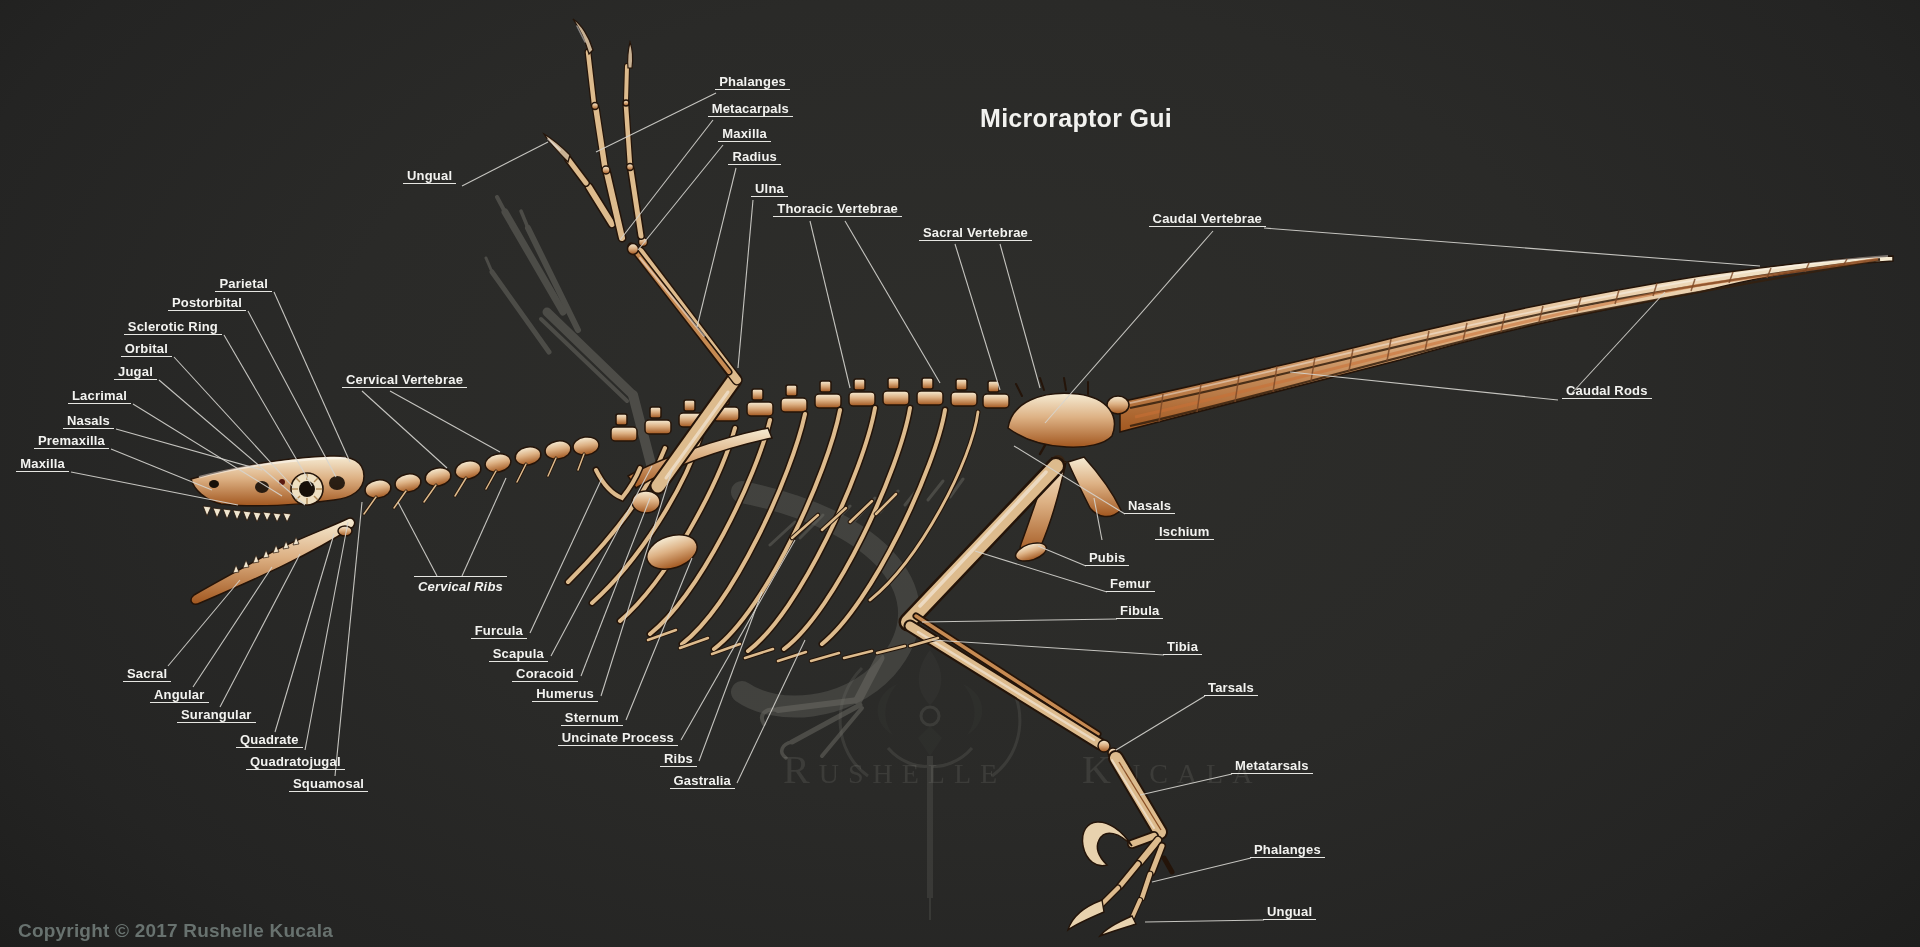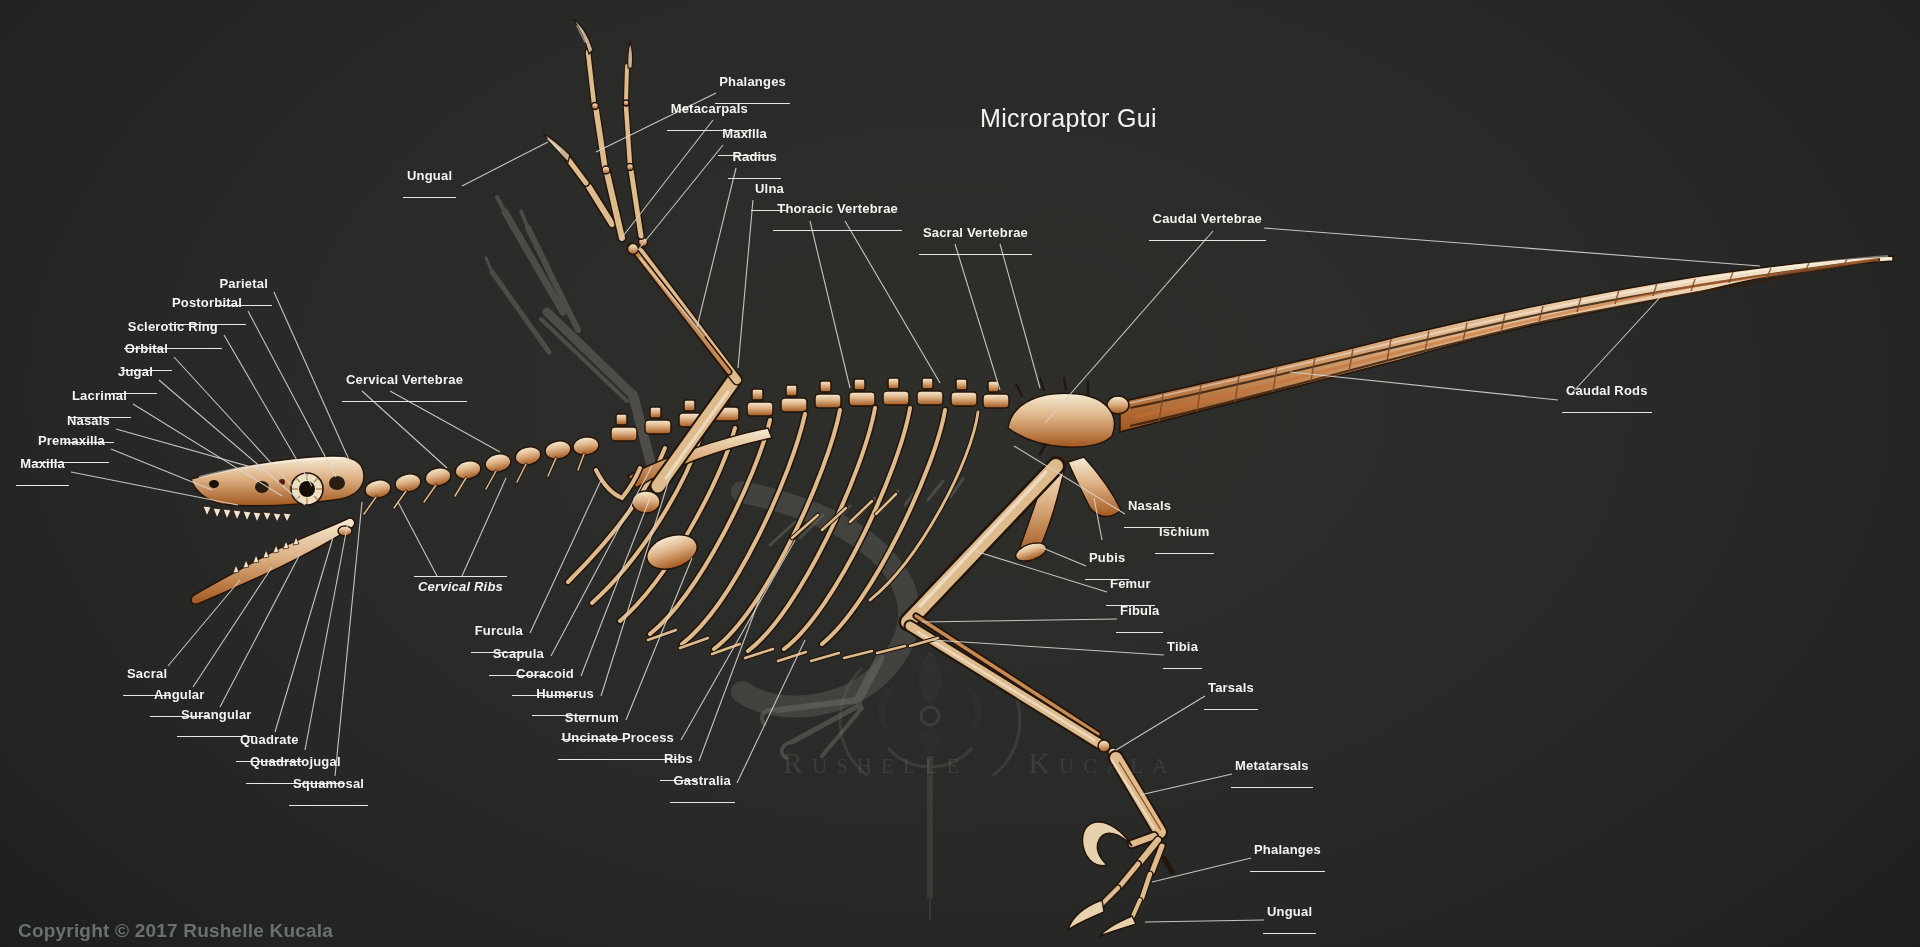--- a/index.html
+++ b/index.html
@@ -4,33 +4,33 @@
 <style>
   html,body{margin:0;padding:0;background:#151514;}
   .stage{
     position:relative;width:1920px;height:947px;overflow:hidden;
     background:radial-gradient(ellipse 1400px 900px at 50% 42%, #2e2e2b 0%, #2a2a28 45%, #242423 75%, #1b1b1a 100%);
     font-family:"Liberation Sans", sans-serif;
   }
   svg.art{position:absolute;left:0;top:0;}
   .lbl{
     position:absolute;color:#f3f3f0;font-size:13px;font-weight:bold;
-    white-space:nowrap;padding:0 4px 14px 4px;border-bottom:1.5px solid #e6e6e2;
+    white-space:nowrap;padding:0 4px 0 4px;border-bottom:1.5px solid #e6e6e2;
     letter-spacing:.2px;
   }
   .lbl--over{border-bottom:none;border-top:1.5px solid #e6e6e2;padding:2px 4px 0 4px;font-style:italic;}
   .title{
-    position:absolute;color:#f2f2ef;font-size:25px;font-weight:normal;letter-spacing:.3px;
+    position:absolute;color:#f2f2ef;font-size:25px;font-weight:bold;letter-spacing:.3px;
   }
   .copyright{
     position:absolute;color:#68726f;font-size:19px;font-weight:bold;letter-spacing:.2px;
   }
   .watermark-text{
-    position:absolute;display:flex;gap:60px;color:rgba(205,210,196,0.11);
-    font-family:"Liberation Serif", serif;font-size:30px;font-variant:small-caps;
+    position:absolute;display:flex;gap:76px;color:rgba(205,210,196,0.11);
+    font-family:"Liberation Serif", serif;font-size:40px;font-variant:small-caps;
     letter-spacing:9px;font-weight:normal;
   }
   
   .ol{stroke:#241409;fill:none;stroke-linecap:round;}
   .bo{stroke:#ddbb8d;fill:none;stroke-linecap:round;}
   .bo2{stroke:#c68a52;fill:none;stroke-linecap:round;}
   .hi{stroke:#ffffff;fill:none;stroke-linecap:round;opacity:.45;}
   .bonefill{fill:url(#bg1);stroke:#241409;stroke-width:1.5;}
   .dark{fill:#171009;stroke:none;}
   .lead{stroke:#d6d5d0;stroke-width:1.1;opacity:.9;}
@@ -454,21 +454,21 @@
       <line class="lead" x1="1205" y1="696" x2="1116" y2="750"></line>
       <line class="lead" x1="1232" y1="774" x2="1140" y2="795"></line>
       <line class="lead" x1="1251" y1="858" x2="1152" y2="882"></line>
       <line class="lead" x1="1264" y1="920" x2="1145" y2="922"></line>
     </g>
   </svg>
 
   <div class="title" style="left:980px;top:104px">Microraptor Gui</div>
 
   <div class="lbl" style="right:1130px;top:74px">Phalanges</div>
-  <div class="lbl" style="right:1168px;top:101px">Metacarpals</div>
+  <div class="lbl" style="right:1127px;top:101px">Metacarpals</div>
   <div class="lbl" style="right:1149px;top:126px">Maxilla</div>
   <div class="lbl" style="right:1139px;top:149px">Radius</div>
   <div class="lbl" style="right:1132px;top:181px">Ulna</div>
   <div class="lbl" style="right:1018px;top:201px">Thoracic Vertebrae</div>
   <div class="lbl" style="right:888px;top:225px">Sacral Vertebrae</div>
   <div class="lbl" style="right:654px;top:211px">Caudal Vertebrae</div>
   <div class="lbl" style="left:1562px;top:383px">Caudal Rods</div>
   <div class="lbl" style="left:403px;top:168px">Ungual</div>
   <div class="lbl" style="left:342px;top:372px">Cervical Vertebrae</div>
 

